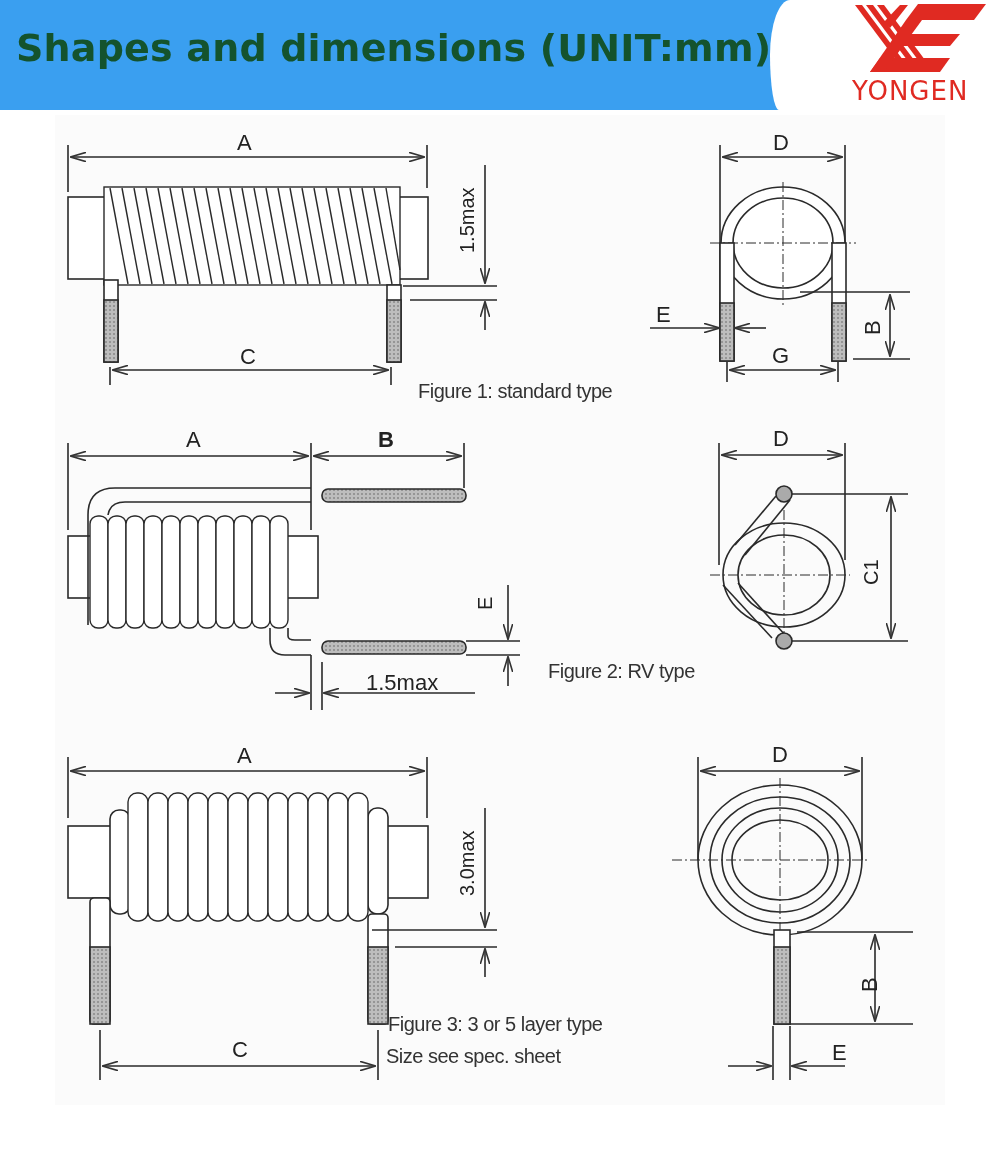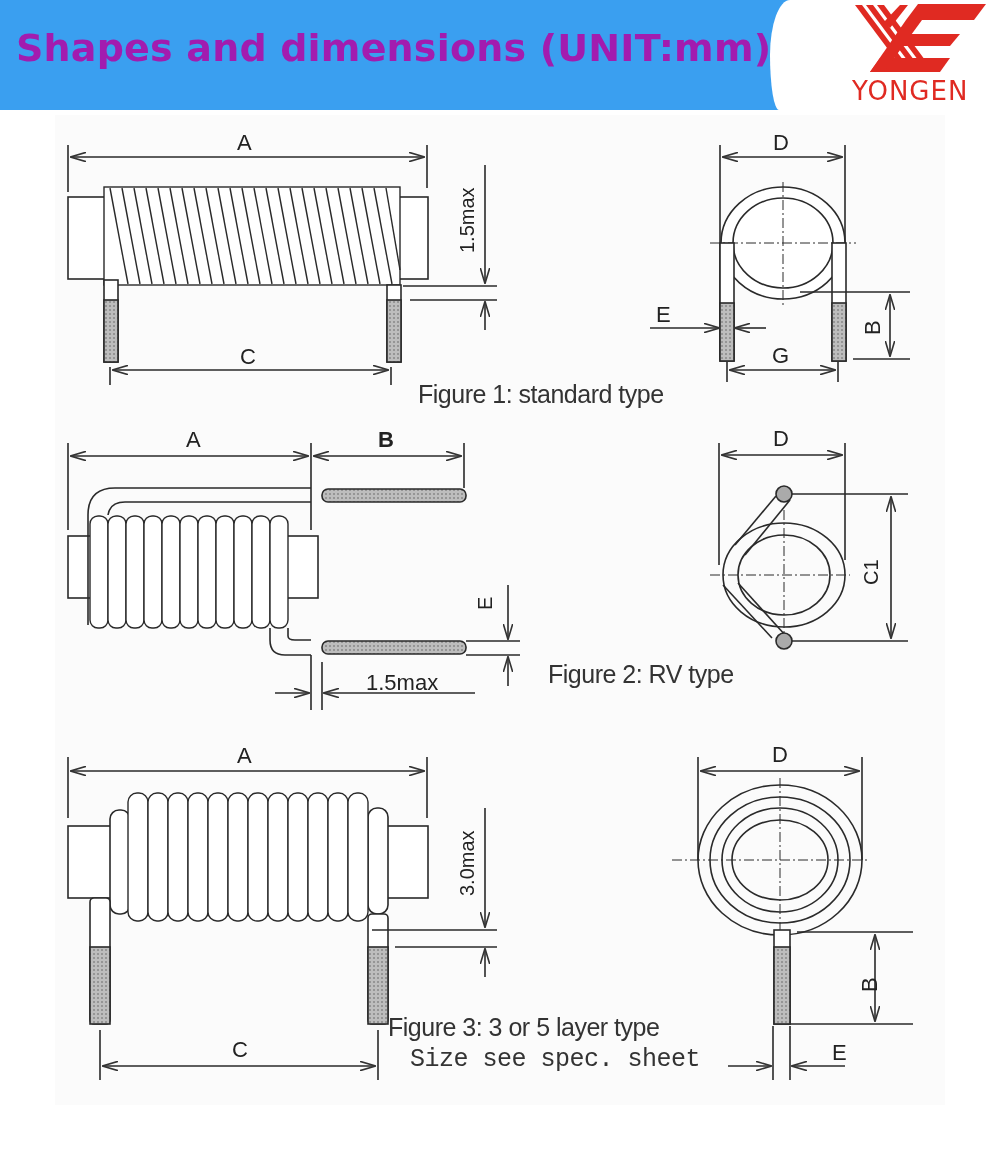--- a/index.html
+++ b/index.html
@@ -1,26 +1,26 @@
 <!DOCTYPE html>
 <html><head>
 <meta charset="utf-8">
 <style>
   html, body { margin:0; padding:0; background:#ffffff; }
   body { width:998px; height:1153px; position:relative; overflow:hidden; font-family:"Liberation Sans", sans-serif; }
   .header { position:absolute; left:0; top:0; width:998px; height:110px; background:#ffffff; }
   .banner { position:absolute; left:0; top:0; width:800px; height:110px; background:#3a9ff0; border-top-right-radius:0; }
   .banner-curve { position:absolute; left:770px; top:0; width:60px; height:110px; background:#ffffff; border-top-left-radius:40px 110px; border-bottom-left-radius:18px 110px; }
-  .title { position:absolute; left:16px; top:26px; color:#a21caf; font-size:38px; font-weight:bold; letter-spacing:0.2px; white-space:nowrap; font-family:"DejaVu Sans", sans-serif; }
+  .title { position:absolute; left:16px; top:26px; color:#14532d; font-size:38px; font-weight:bold; letter-spacing:0.2px; white-space:nowrap; font-family:"DejaVu Sans", sans-serif; }
   .logo { position:absolute; left:800px; top:0; width:198px; height:110px; }
   .logo-text { position:absolute; left:852px; top:76px; color:#e02a22; font-size:26px; font-weight:normal; letter-spacing:1px; font-family:"DejaVu Sans", sans-serif; }
   .drawing-area { position:absolute; left:55px; top:115px; width:890px; height:990px; background:#fbfbfb; }
   svg.figure { position:absolute; left:0; top:0; }
   .lbl { font-family:"Liberation Sans", sans-serif; fill:#222; }
-  .cap { position:absolute; color:#333; font-size:25px; font-family:"Liberation Sans", sans-serif; white-space:nowrap; letter-spacing:-0.5px; }
+  .cap { position:absolute; color:#333; font-size:20px; font-family:"Liberation Sans", sans-serif; white-space:nowrap; letter-spacing:-0.5px; }
 </style>
 </head>
 <body>
 
 <div class="header">
   <div class="banner"></div>
   <div class="banner-curve"></div>
   <div class="title">Shapes and dimensions (UNIT:mm)</div>
   <div class="logo">
     <svg width="198" height="110">
@@ -269,13 +269,13 @@
     <line x1="845" y1="1066" x2="793" y2="1066" marker-end="url(#arr)"></line>
   </g>
   <text class="lbl" x="772" y="762" font-size="22">D</text>
   <text class="lbl" x="0" y="0" font-size="22" transform="translate(877,992) rotate(-90)">B</text>
   <text class="lbl" x="832" y="1060" font-size="22">E</text>
 </svg>
 
 <div class="cap" style="left:418px; top:380px;">Figure 1: standard type</div>
 <div class="cap" style="left:548px; top:660px;">Figure 2: RV type</div>
 <div class="cap" style="left:388px; top:1013px;">Figure 3: 3 or 5 layer type</div>
-<div class="cap" style="left:410px; top:1045px;font-family:Liberation Mono, monospace;">Size see spec. sheet</div>
+<div class="cap" style="left:386px; top:1045px;">Size see spec. sheet</div>
 
 </body></html>

